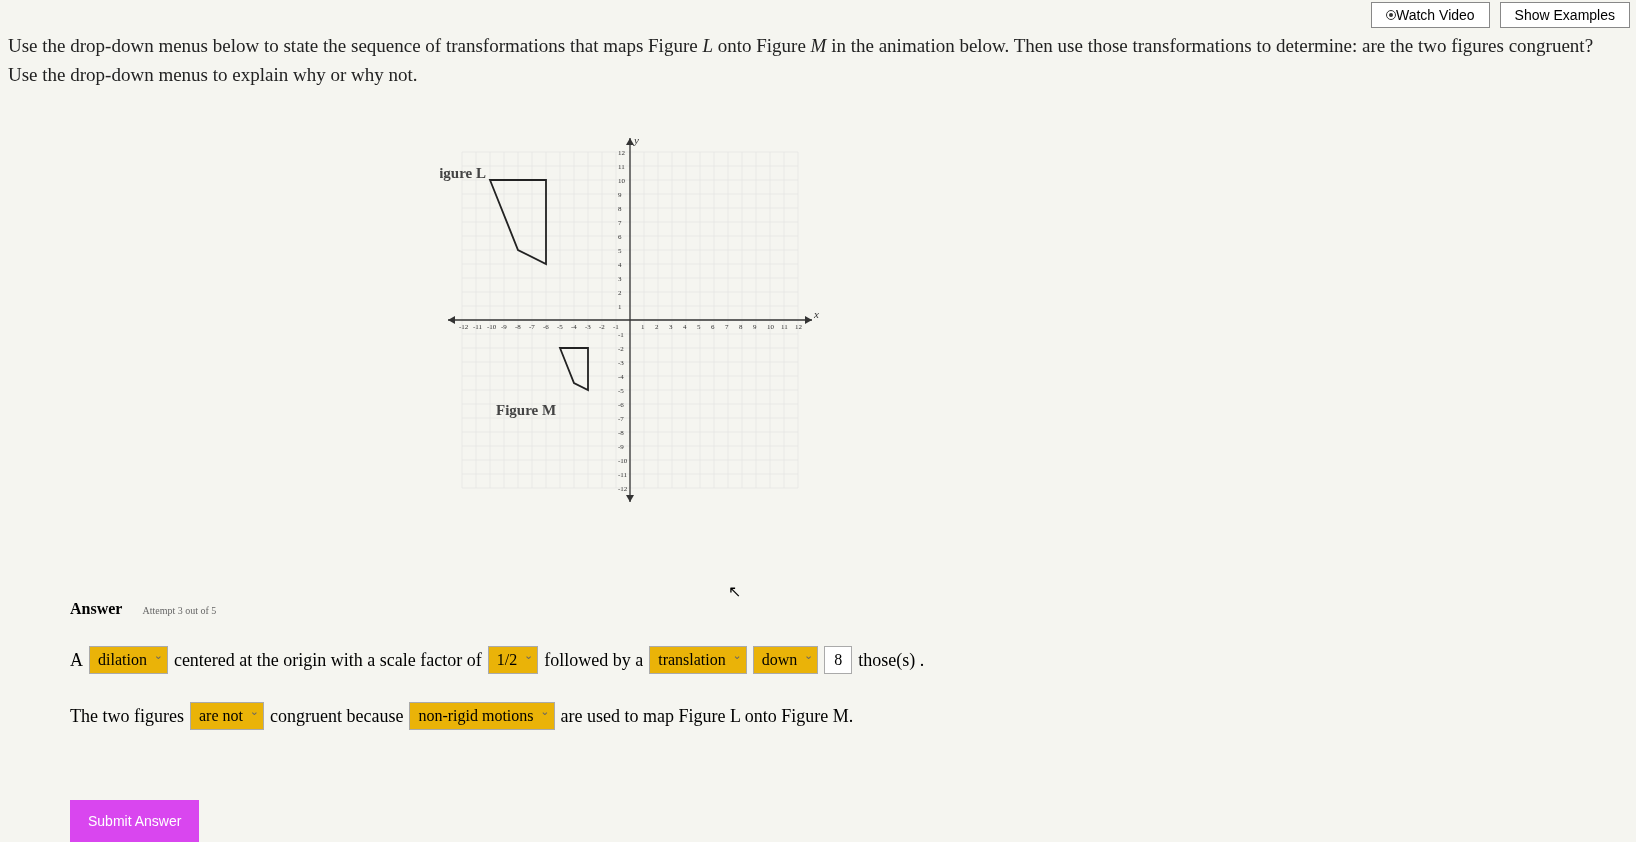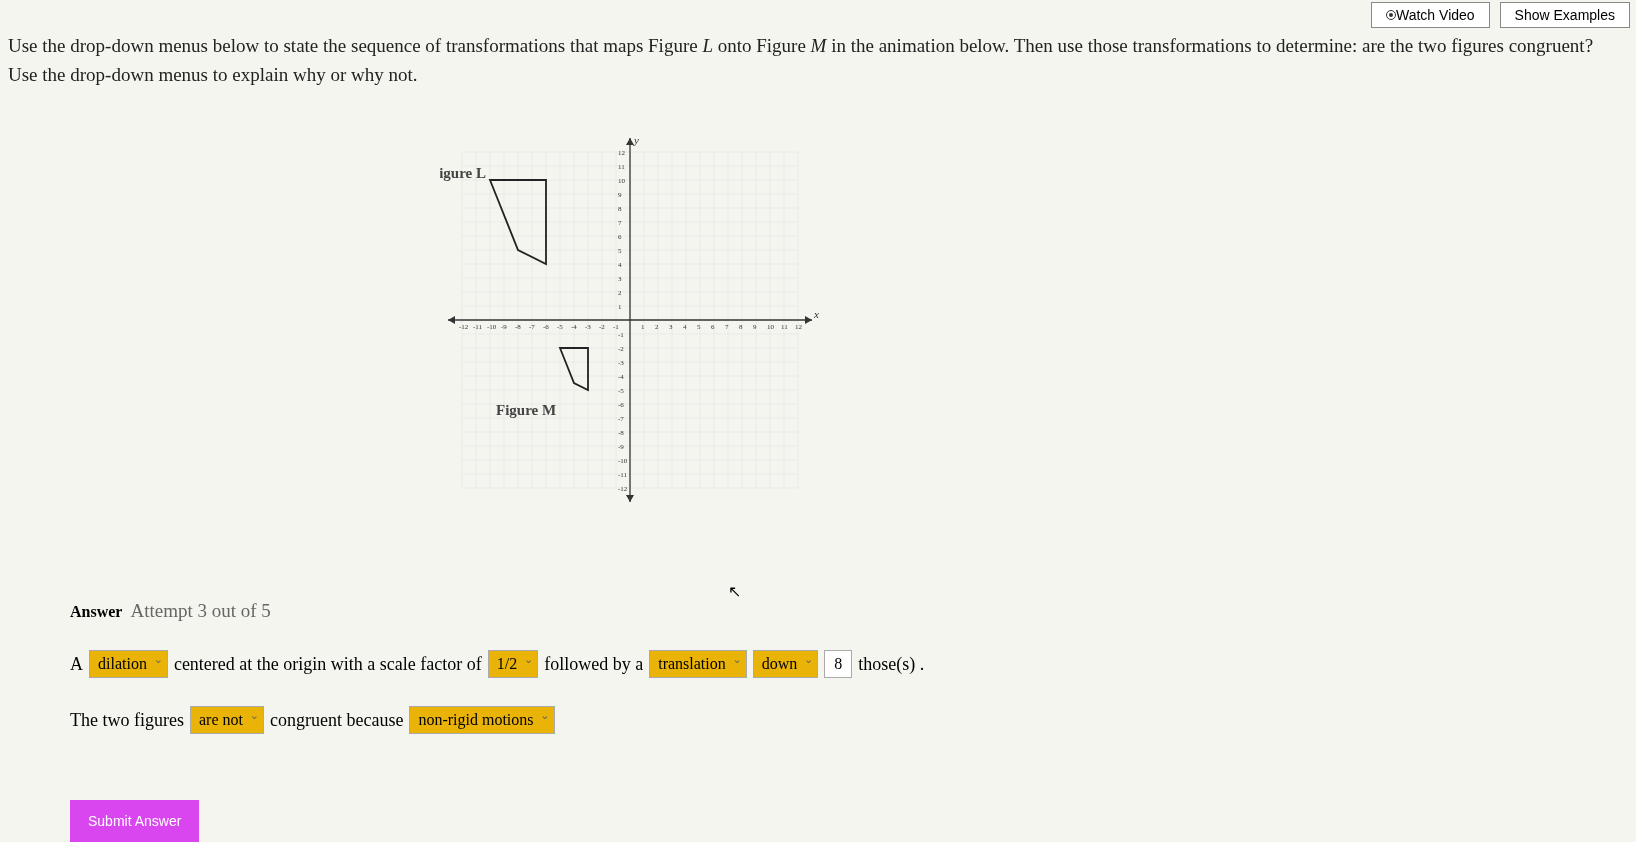--- a/index.html
+++ b/index.html
@@ -11,21 +11,21 @@
 .question{position:absolute;top:32px;left:8px;right:25px;font-size:19px;line-height:1.5;color:#222}
 .question i{font-style:italic}
 .graph{position:absolute;top:130px;left:440px;width:380px;height:380px}
 .graph svg{width:100%;height:100%}
 .fig-label{font-family:Georgia,serif;font-size:15px;font-weight:bold;fill:#444}
 .axis-label{font-style:italic;font-size:11px;fill:#333}
 .cursor{position:absolute;top:582px;left:728px;font-size:16px}
 .answer-section{position:absolute;top:600px;left:70px;right:20px}
 .answer-header{font-size:16px;margin-bottom:28px}
 .answer-header b{font-weight:bold}
-.attempt{font-size:19px;color:#666;margin-left:8px}
+.attempt{font-size:10px;color:#666;margin-left:20px}
 .answer-line{font-size:18px;margin-bottom:28px;display:flex;align-items:center;flex-wrap:wrap;gap:6px}
 .dd{border:1px solid #aaa;background:#eab308;padding:4px 20px 4px 8px;font-size:16px;font-family:Georgia,serif;position:relative;cursor:pointer;min-width:40px}
 .dd::after{content:'⌄';position:absolute;right:4px;top:2px;font-size:11px;color:#666}
 .input-box{border:1px solid #aaa;background:#fff;padding:4px 6px;font-size:16px;font-family:Georgia,serif;width:28px;text-align:center}
 .submit-btn{position:absolute;bottom:0;left:70px;background:#d946ef;color:#fff;padding:13px 18px;font-size:14px;border:none;cursor:pointer}
 </style>
 </head>
 <body>
 
 <div class="top-buttons">
@@ -185,16 +185,17 @@
     <span class="dd">down</span>
     <span class="input-box">8</span>
     <span>those(s) .</span>
   </div>
 
   <div class="answer-line">
     <span>The two figures</span>
     <span class="dd">are not</span>
     <span>congruent because</span>
     <span class="dd">non-rigid motions</span>
+    <span>are used to map Figure L onto Figure M.</span>
   </div>
 </div>
 
 <button class="submit-btn">Submit Answer</button>
 
 </body></html>

